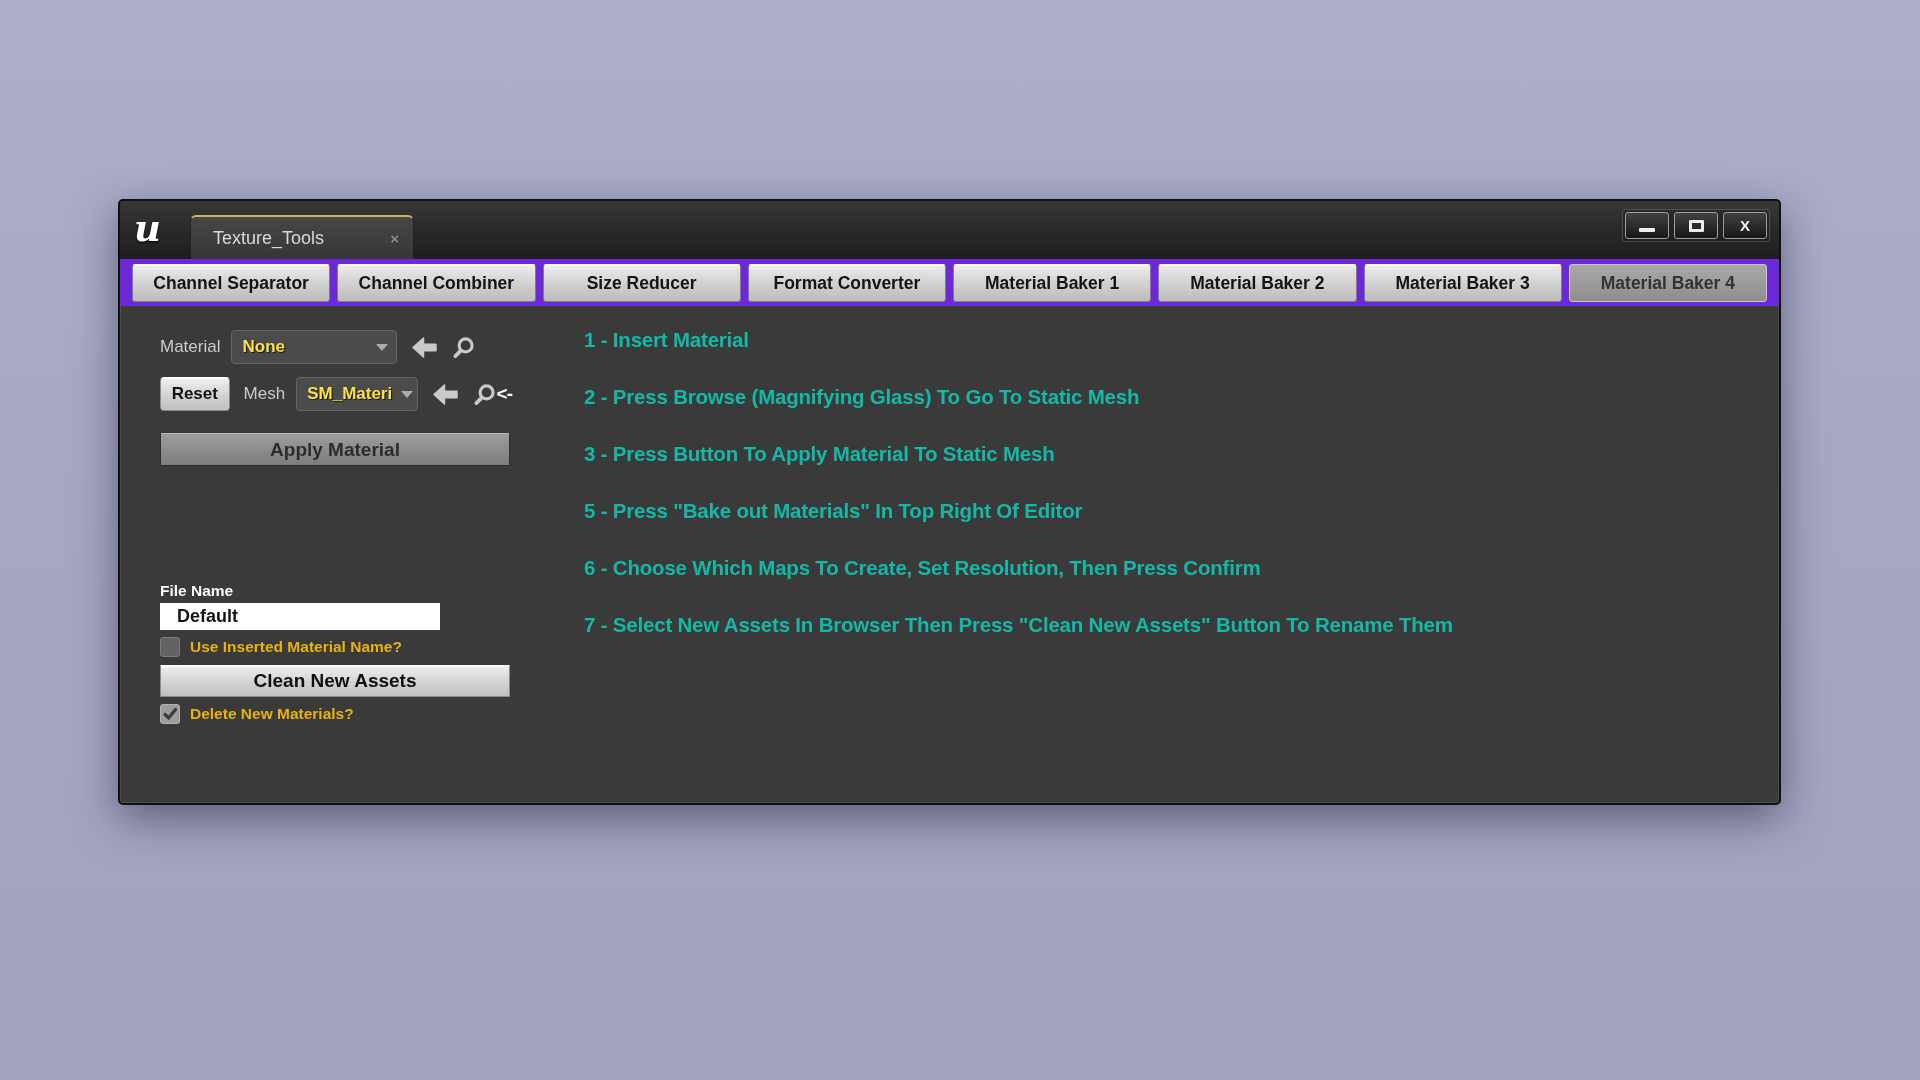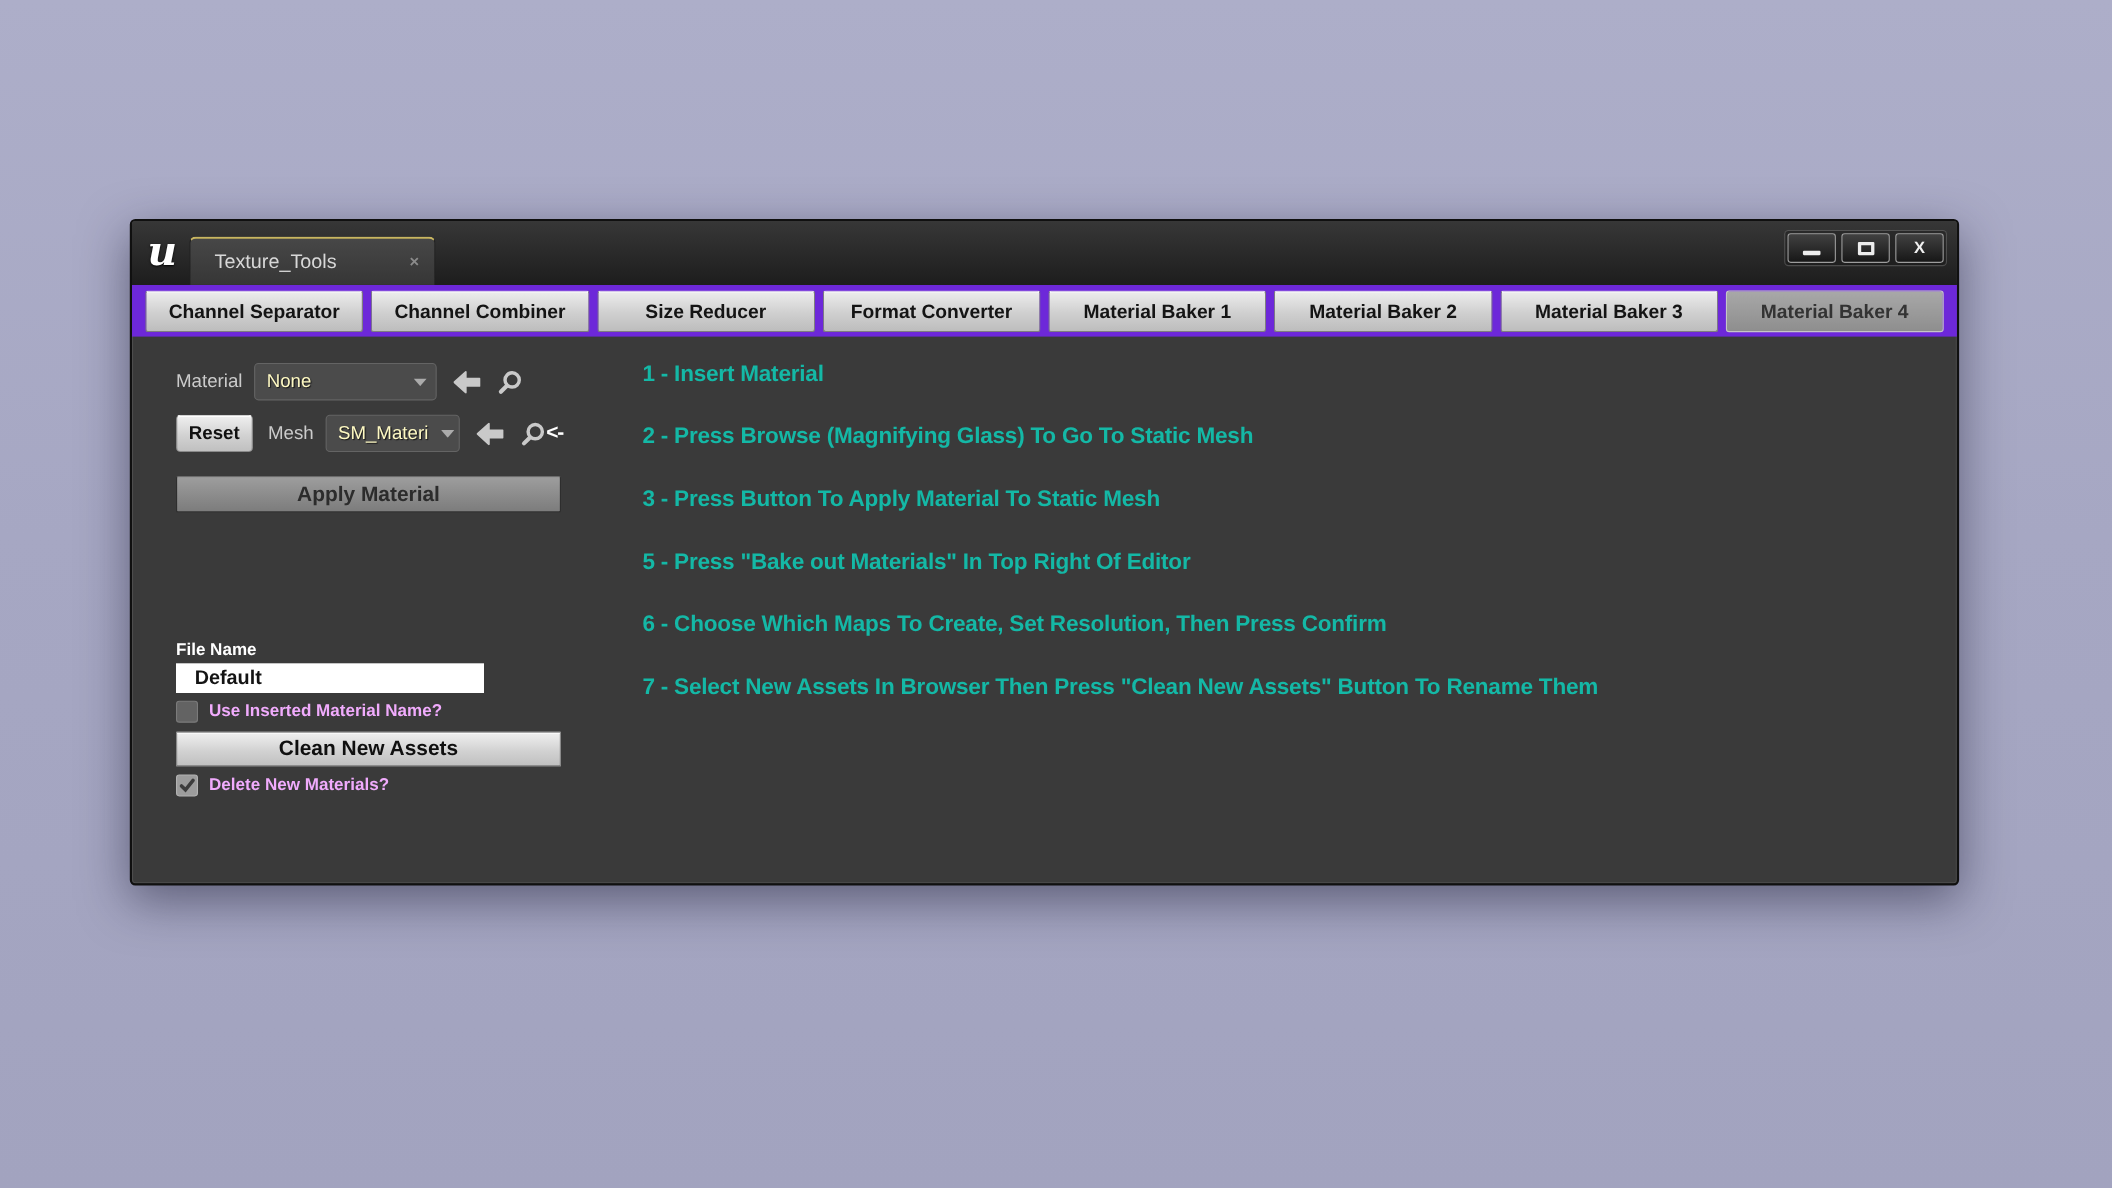--- a/index.html
+++ b/index.html
@@ -16,21 +16,21 @@
   }
 
   
   .titlebar { position:relative; height:58px; background:linear-gradient(180deg,#373737,#1d1d1d); border-radius:3px 3px 0 0; }
   .ue-logo {
     position:absolute; left:14px; top:5px; color:#fff;
     font-family:"DejaVu Serif", serif; font-style:italic; font-weight:bold; font-size:37px;
     text-shadow:0 1px 2px #000;
   }
   .doc-tab {
-    position:absolute; left:52px; bottom:0; width:224px; height:44px;
+    position:absolute; left:70px; bottom:0; width:224px; height:44px;
     background:linear-gradient(180deg,#474747,#363636);
     border-top:2px solid #c9b661; border-left:1px solid #222; border-right:1px solid #222;
     border-radius:6px 6px 0 0;
     display:flex; align-items:center; padding:0 14px 0 22px;
     color:#d8d8d8; font-size:18px;
   }
   .doc-tab .tab-title { flex:1; }
   .doc-tab .tab-close { color:#8b8b8b; font-size:15px; font-weight:bold; }
   .win-controls {
     position:absolute; right:9px; top:8px; display:flex; gap:5px; padding:2px;
@@ -65,22 +65,22 @@
   .row { display:flex; align-items:center; margin-left:14px; }
   .row-material { margin-top:8px; height:38px; }
   .row-mesh { margin-top:9px; height:38px; }
   .field-label { color:#cbcbcb; font-size:17px; margin-right:11px; }
   .dropdown {
     height:34px; background:#4b4b4b; border:1px solid #646464; border-radius:4px;
     display:flex; align-items:center; padding:0 8px 0 10px;
   }
   .dd-material { width:166px; }
   .dd-mesh { width:122px; padding-right:4px; }
-  .dd-val { color:#fef9c3; font-size:17px; text-shadow:1px 1px 1px rgba(0,0,0,.75);
-            flex:1; overflow:hidden; white-space:nowrap; }
+  .dd-val { color:#fde047; font-size:17px; text-shadow:1px 1px 1px rgba(0,0,0,.75);
+            flex:1; overflow:hidden; white-space:nowrap;font-weight:bold; }
   .dd-caret { flex:none; margin-left:4px; }
   .dd-mesh .dd-caret { margin-left:-10px; }
   .icon-btn { margin-left:15px; display:flex; align-items:center; }
   .arrow-hint { color:#fff; font-weight:bold; font-size:19px; letter-spacing:-1px; margin-left:1px; }
 
   .btn-light {
     background:linear-gradient(180deg,#f0f0f0 0%,#d2d2d2 55%,#c0c0c0 100%);
     border:1px solid #8a8a8a; border-top-color:#fafafa; border-radius:4px;
     color:#101010; font-weight:bold; display:flex; align-items:center; justify-content:center;
     box-shadow:inset 0 1px 0 rgba(255,255,255,.85);
@@ -97,21 +97,21 @@
   .file-input {
     display:block; margin:3px 0 0 14px; width:280px; height:27px;
     border:none; outline:none; background:#fff; color:#141414;
     font-family:"Liberation Sans", sans-serif; font-weight:bold; font-size:18px; padding:0 17px;
   }
   .check-row { display:flex; align-items:center; margin:7px 0 0 14px; gap:10px; }
   .checkbox { width:20px; height:20px; border-radius:3px; flex:none;
               display:flex; align-items:center; justify-content:center; }
   .checkbox.unchecked { background:#636363; border:1px solid #7b7b7b; }
   .checkbox.checked { background:#9c9c9c; border:1px solid #b2b2b2; }
-  .check-label { color:#f0abfc; font-weight:bold; font-size:15.5px; }
+  .check-label { color:#eab308; font-weight:bold; font-size:15.5px; }
   .btn-clean { margin:8px 0 0 14px; width:350px; height:32px; font-size:19px; border-radius:1px; }
 
   .instructions { margin:8px 0 0 72px; }
   .instruction {
     color:#14b8a6; font-weight:bold; font-size:20.5px; line-height:24px;
     letter-spacing:-0.2px; margin-bottom:33px; white-space:nowrap;
   }
 </style>
 </head>
 <body>

